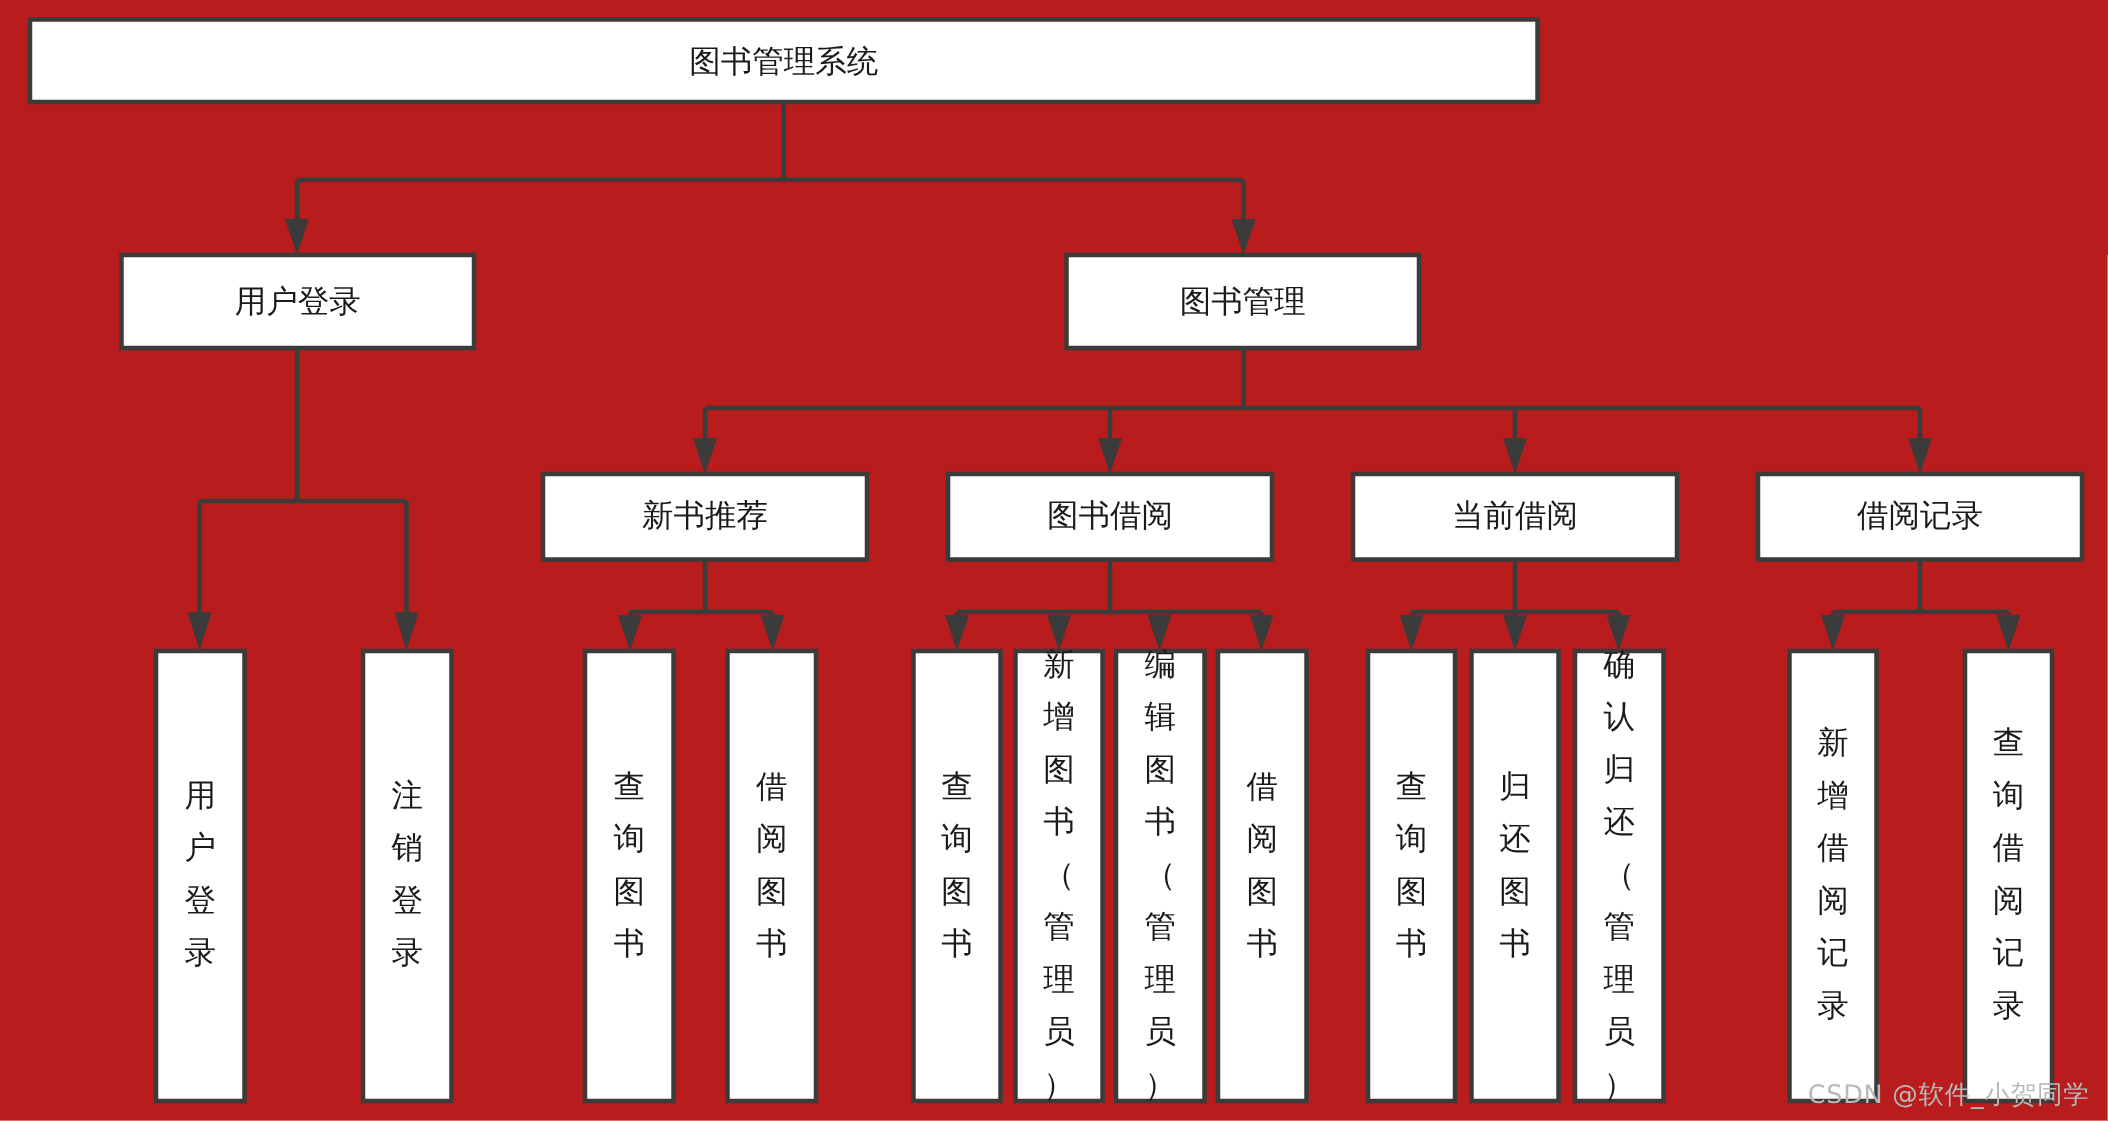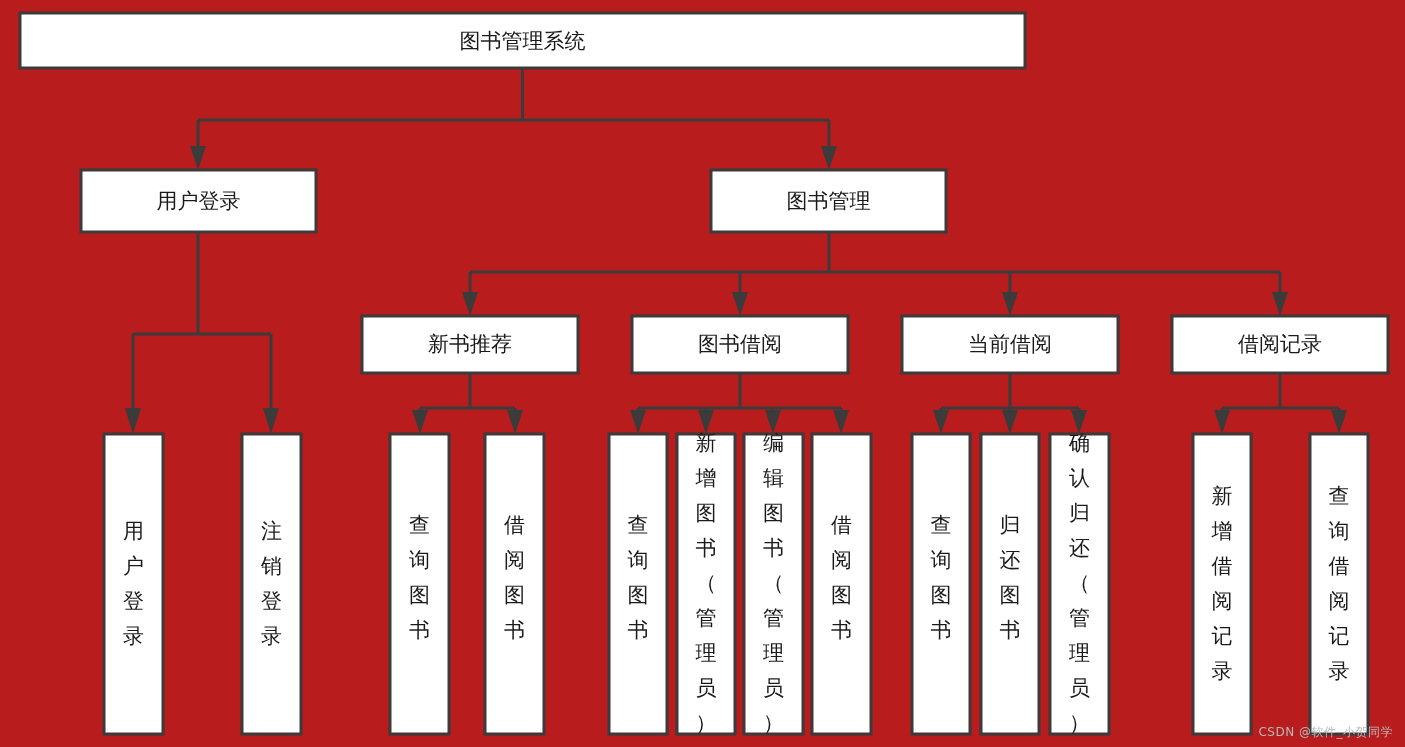--- a/index.html
+++ b/index.html
@@ -53,21 +53,21 @@
     fill: #1a1a1a;
     font-family: "DejaVu Sans", "Liberation Sans", sans-serif;
     font-size: 21px;
     text-anchor: middle;
   }
   .watermark {
     position: absolute;
     right: 12px;
     bottom: 6px;
     font-family: "DejaVu Sans", "Liberation Sans", sans-serif;
-    font-size: 12px;
+    font-size: 17px;
     color: #b9b9b9;
     letter-spacing: 0.5px;
     white-space: nowrap;
     user-select: none;
   }
 </style>
 </head>
 <body>
 
 <div id="diagram-root">

